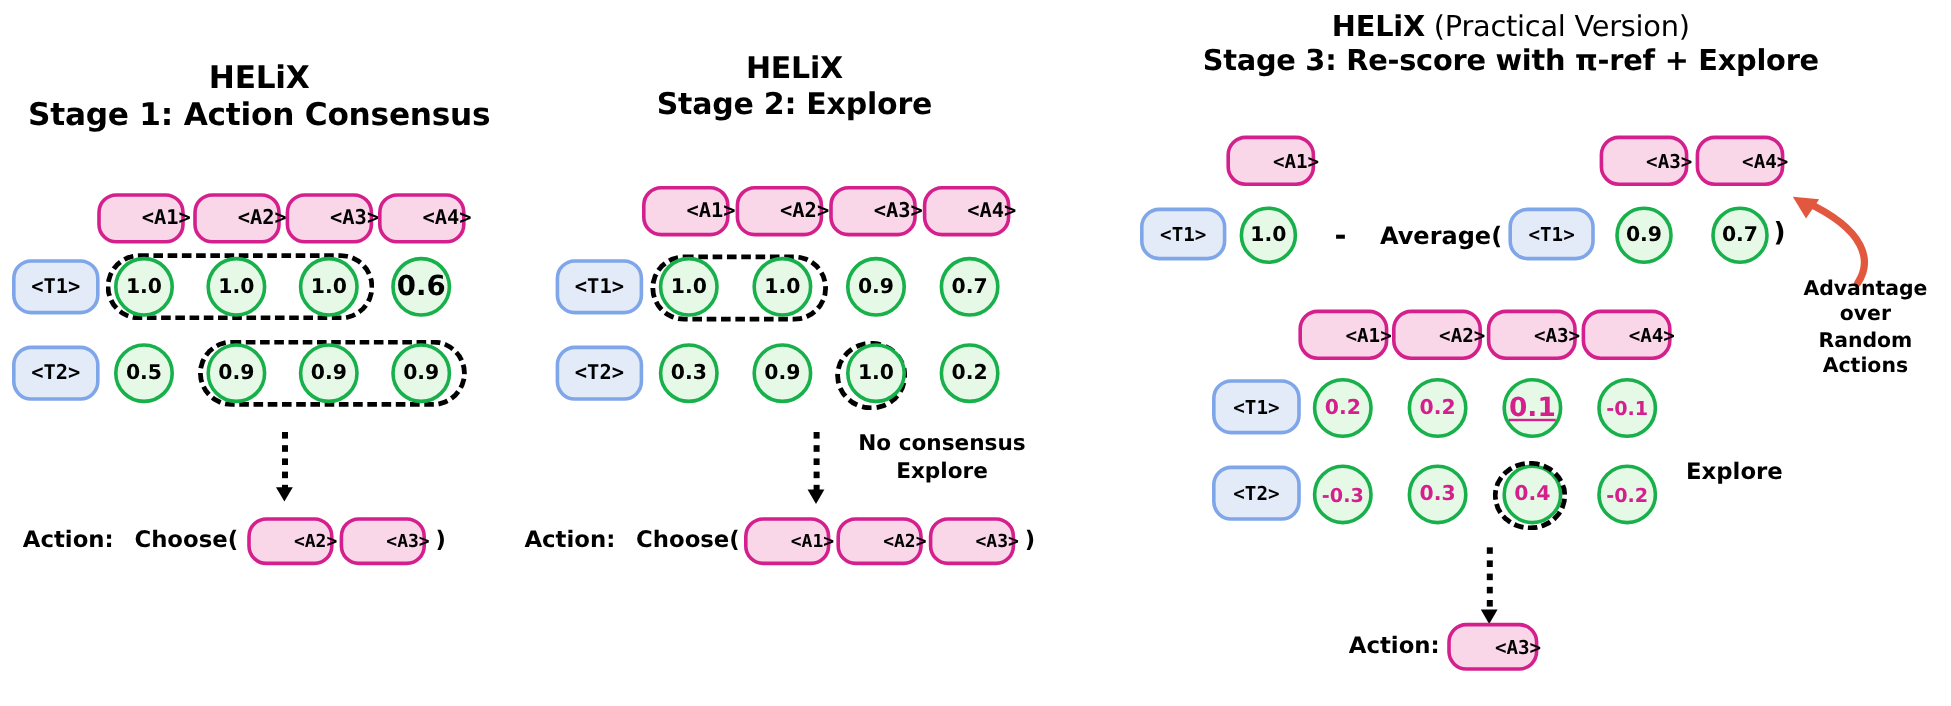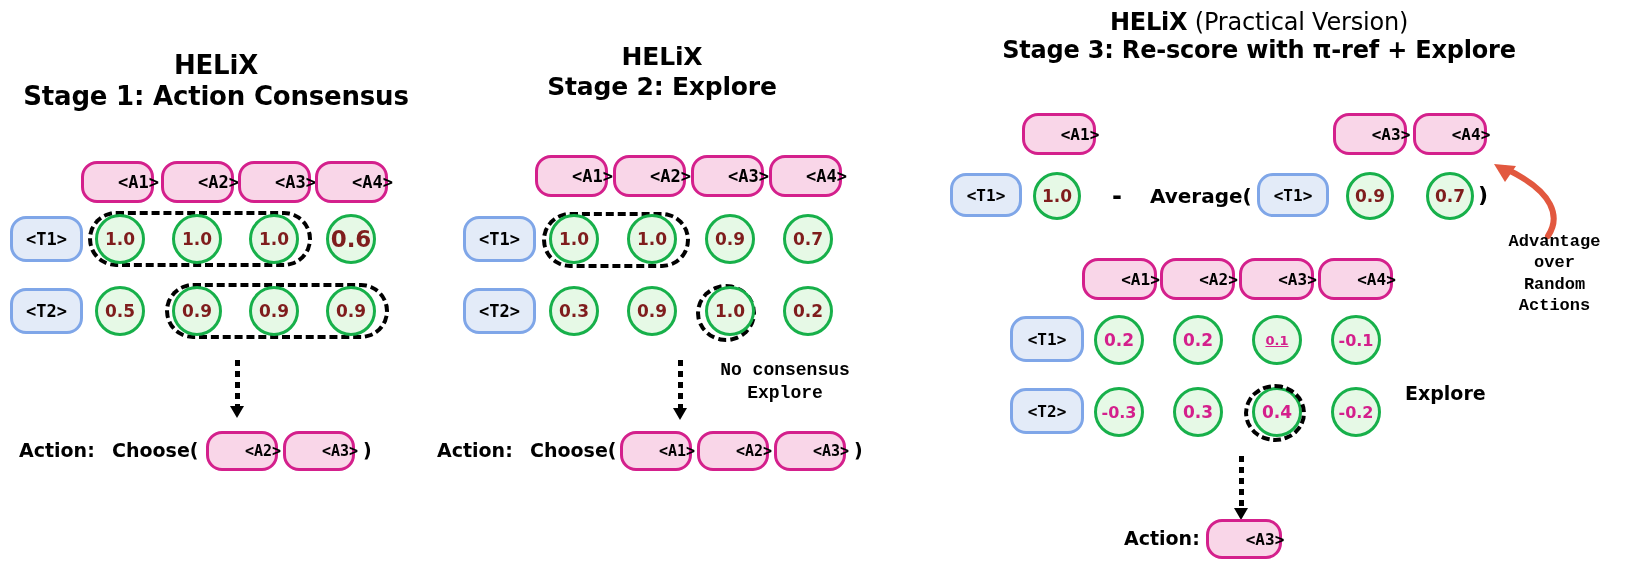--- a/index.html
+++ b/index.html
@@ -47,21 +47,21 @@
     background:#e3ebf8;border:3px solid #7fa6e8;
     border-radius:16px;
     font-weight:bold;color:#000;
     box-sizing:border-box;
     font-family:"DejaVu Sans Mono", monospace;
   }
   .score{
     display:flex;align-items:center;justify-content:center;
     background:#e6f9e6;border:3px solid #17b04a;
     border-radius:50%;
-    font-weight:bold;color:#7f1d1d;
+    font-weight:bold;color:#000000;
     box-sizing:border-box;
   }
   .score.adv{color:#d4208c;}
 
   .dashbox{
     position:absolute;
     border:4px dashed #000;
     border-radius:30px;
     box-sizing:border-box;
     pointer-events:none;
@@ -76,21 +76,21 @@
     background-image:linear-gradient(#000 52%, rgba(0,0,0,0) 0%);
     background-size:5px 11px;background-repeat:repeat-y;
   }
   .darrow .head{
     position:absolute;left:-5px;bottom:0;
     width:0;height:0;
     border-left:7.5px solid transparent;
     border-right:7.5px solid transparent;
     border-top:12px solid #000;
   }
-  .note{position:absolute;font-weight:bold;text-align:center;line-height:1.25;font-family:Liberation Mono, monospace;}
+  .note{position:absolute;font-weight:bold;text-align:center;line-height:1.25;}
 </style>
 </head>
 <body>
 
 <div class="panel" id="panel-1">
 
   <div class="title">
     <span class="l1">HELiX</span>
     <span class="l2">Stage 1: Action Consensus</span>
   </div>
@@ -310,21 +310,21 @@
   <div class="tpill" style="position:absolute;left:118px;top:388px;width:74px;height:46px;font-size:16px;">
     <span>&lt;T2&gt;</span>
     </div>
 
   <div class="score adv" style="position:absolute;left:202px;top:315px;width:50px;height:50px;font-size:17px;">
     <span>0.2</span>
     </div>
   <div class="score adv" style="position:absolute;left:281px;top:315px;width:50px;height:50px;font-size:17px;">
     <span>0.2</span>
     </div>
-  <div class="score adv" style="position:absolute;left:360px;top:315px;width:50px;height:50px;font-size:13px;text-decoration:underline;">
+  <div class="score adv" style="position:absolute;left:360px;top:315px;width:50px;height:50px;font-size:22px;text-decoration:underline;">
     <span>0.1</span>
     </div>
   <div class="score adv" style="position:absolute;left:439px;top:315px;width:50px;height:50px;font-size:16px;">
     <span>-0.1</span>
     </div>
 
   <div class="score adv" style="position:absolute;left:202px;top:387px;width:50px;height:50px;font-size:16px;">
     <span>-0.3</span>
     </div>
   <div class="score adv" style="position:absolute;left:281px;top:387px;width:50px;height:50px;font-size:17px;">

